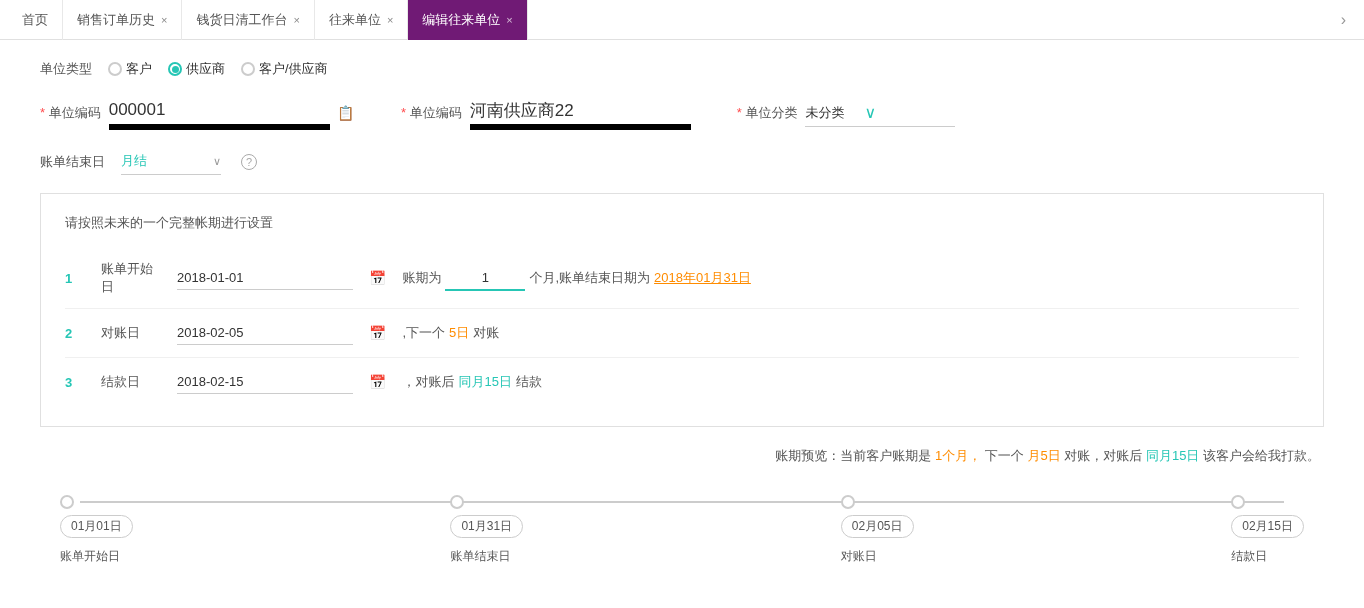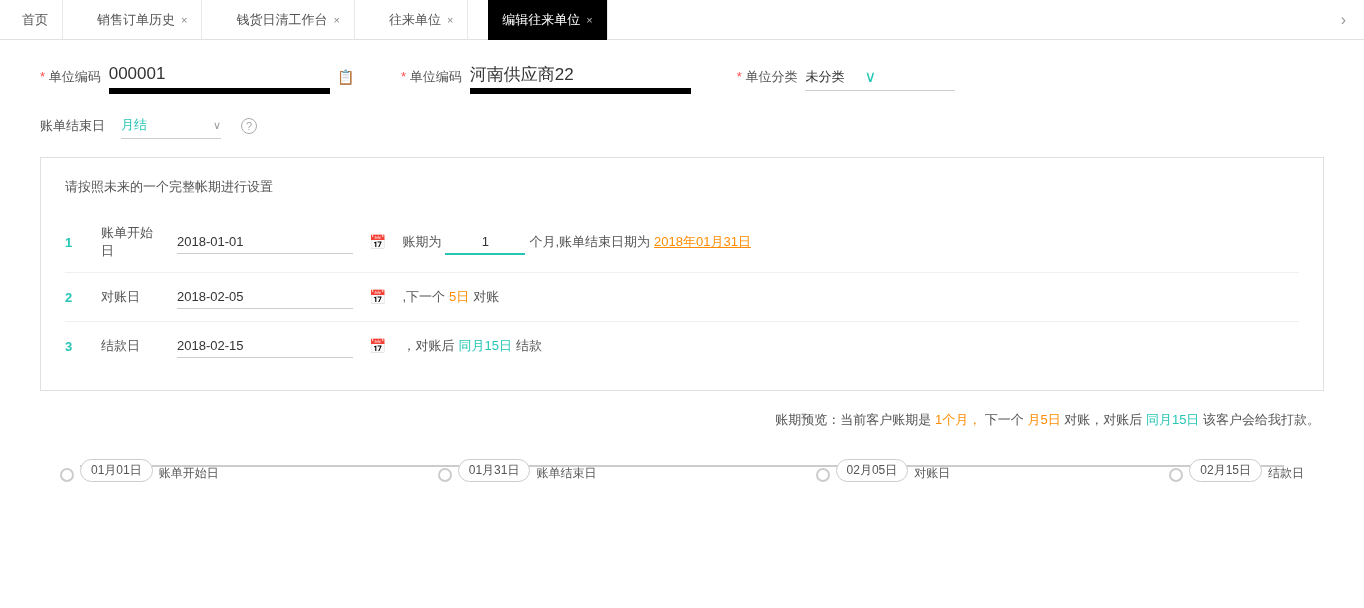--- a/index.html
+++ b/index.html
@@ -6,36 +6,35 @@
     body { font-family: 'Microsoft YaHei', Arial, sans-serif; font-size: 13px; background: #f5f5f5; color: #333; }
 
     
     .tab-bar {
       display: flex;
       align-items: center;
       background: #fff;
       border-bottom: 1px solid #e0e0e0;
       height: 40px;
       padding: 0 8px;
-      gap: 20px;
     }
     .tab {
       display: flex;
       align-items: center;
       padding: 0 14px;
       height: 40px;
       cursor: pointer;
       font-size: 13px;
       color: #555;
       border-right: 1px solid #e8e8e8;
       gap: 6px;
       white-space: nowrap;
     }
     .tab.active {
-      background: #000000;
+      background: #701a75;
       color: #fff;
     }
     .tab .close-btn {
       font-size: 11px;
       opacity: 0.7;
       cursor: pointer;
     }
     .tab.active .close-btn { color: #fff; }
     .tab-more {
       margin-left: auto;
@@ -255,22 +254,22 @@
       display: flex;
       align-items: flex-start;
       width: 100%;
       justify-content: space-between;
       position: relative;
       z-index: 1;
       padding: 0 20px;
     }
     .timeline-point {
       display: flex;
-      flex-direction: row;
-      align-items: flex-end;
+      flex-direction: column;
+      align-items: flex-start;
       gap: 6px;
     }
     .timeline-dot {
       width: 14px;
       height: 14px;
       border-radius: 50%;
       background: #fff;
       border: 2px solid #ccc;
     }
     .timeline-badge {
@@ -309,20 +308,37 @@
   </div>
   <div class="tab active">
     <span>编辑往来单位</span>
     <span class="close-btn">×</span>
   </div>
   <div class="tab-more">›</div>
 </div>
 
 <div class="main-content">
 
+  <div class="form-row">
+    <span class="form-label">单位类型</span>
+    <div class="radio-group">
+      <label class="radio-item">
+        <div class="radio-circle"></div>
+        <span>客户</span>
+      </label>
+      <label class="radio-item">
+        <div class="radio-circle checked"></div>
+        <span>供应商</span>
+      </label>
+      <label class="radio-item">
+        <div class="radio-circle"></div>
+        <span>客户/供应商</span>
+      </label>
+    </div>
+  </div>
 
   <div class="form-row">
     <div class="field-group">
       <span class="form-label required">单位编码</span>
       <input class="text-input" type="text" value="000001" style="">
       <span class="calendar-icon">📋</span>
     </div>
     <div class="field-group" style="margin-left:30px;">
       <span class="form-label required">单位编码</span>
       <input class="text-input wide" type="text" value="河南供应商22" style="">

